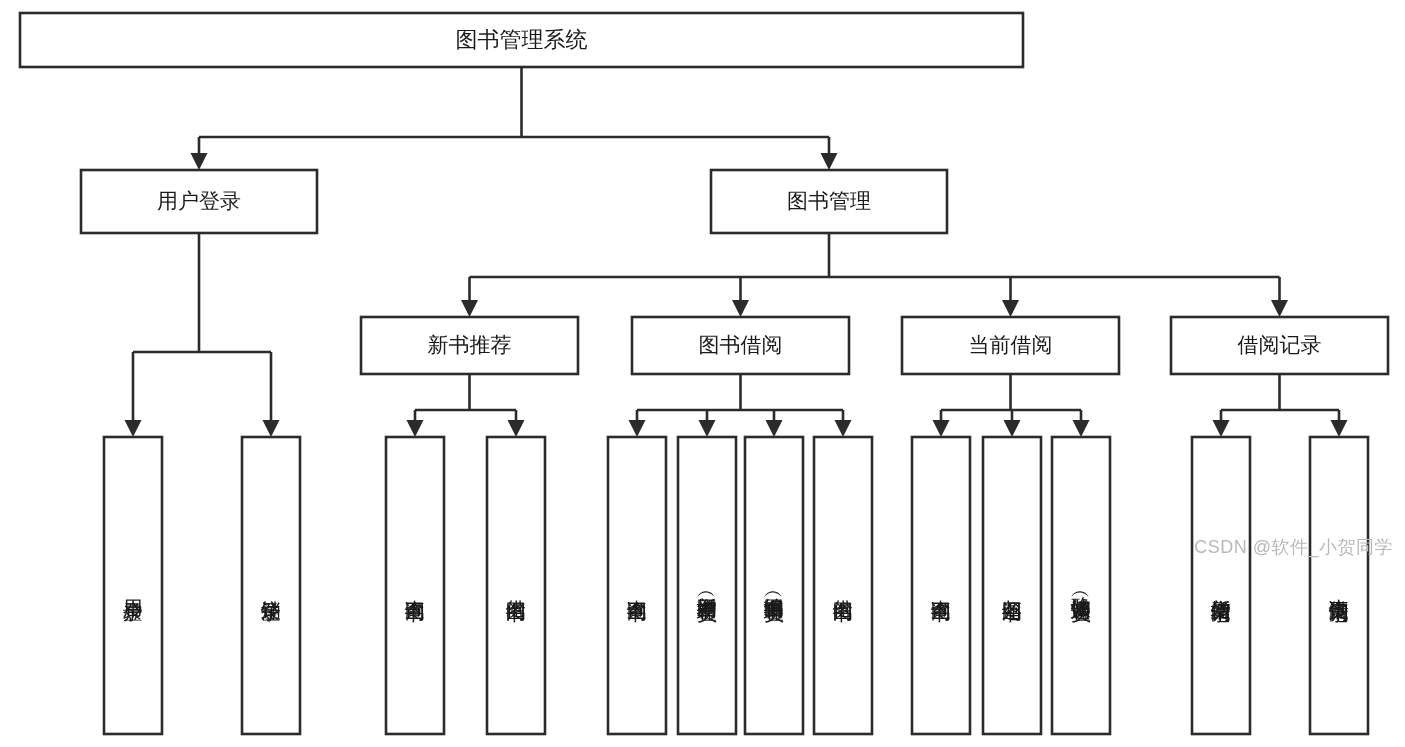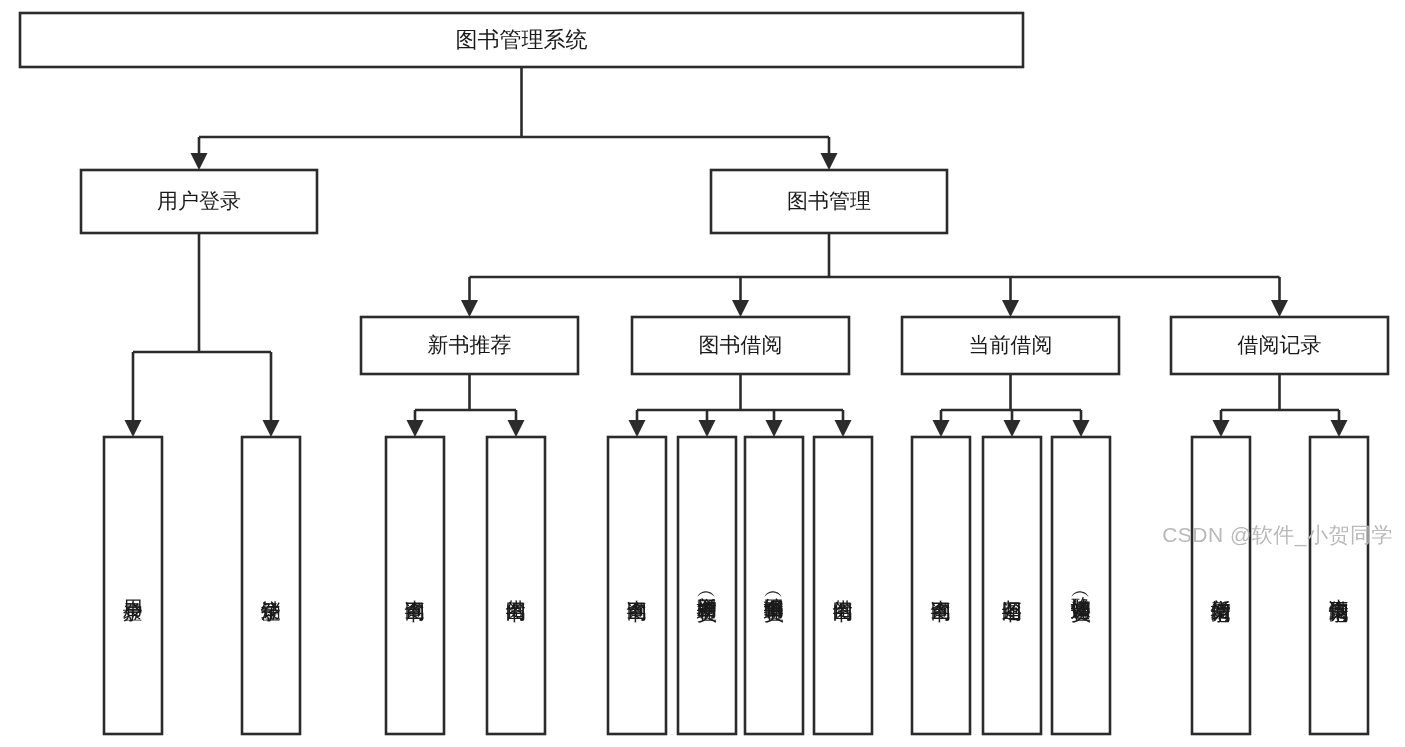--- a/index.html
+++ b/index.html
@@ -63,23 +63,23 @@
     text-orientation: upright;
     letter-spacing: 1px;
     text-align: center;
     white-space: nowrap;
     pointer-events: none;
     transform: translateX(-50%);
   }
   .watermark {
     position: absolute;
     right: 12px;
-    bottom: 16px;
-    font-family: "Liberation Sans", "DejaVu Sans", sans-serif;
-    font-size: 21px;
+    bottom: 6px;
+    font-family: "Liberation Sans", "DejaVu Sans", sans-serif;
+    font-size: 18px;
     color: #b9b9b9;
     letter-spacing: 0.5px;
     white-space: nowrap;
     text-align: right;
   }
 </style>
 </head>
 <body>
 
 <div id="diagram-root">

